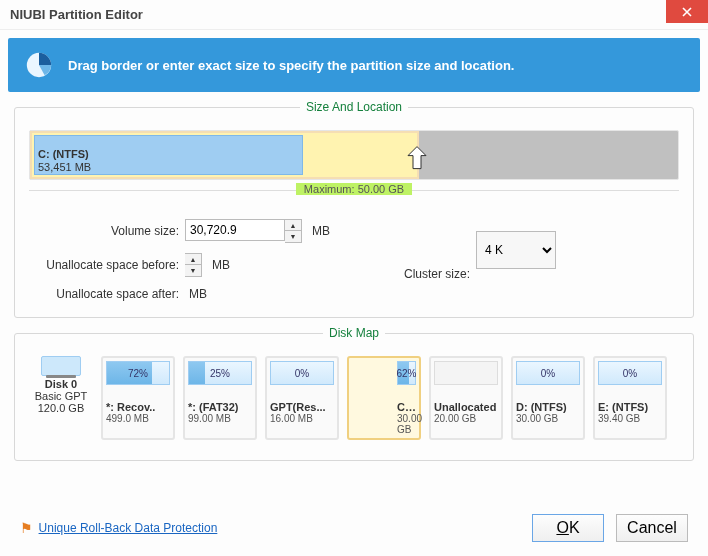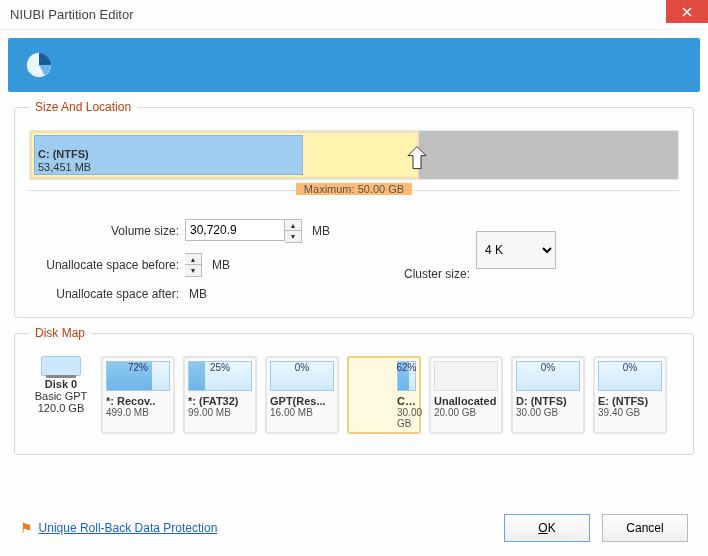--- a/index.html
+++ b/index.html
@@ -1,62 +1,62 @@
 <!DOCTYPE html>
 <html><head>
 <meta charset="utf-8">
 <style>
   * { box-sizing: border-box; margin: 0; padding: 0; }
   body { font-family: "Segoe UI", Tahoma, sans-serif; font-size: 12px; background: #fdfdfd; width: 708px; height: 556px; overflow: hidden; color: #333; }
   .titlebar { height: 30px; background: #fdfdfd; display: flex; align-items: center; padding-left: 10px; border-bottom: 1px solid #eee; }
-  .titlebar-text { font-size: 13px; color: #444; }
+  .titlebar-text { font-size: 13px; color: #444; font-weight: bold; }
   .close-btn { margin-left: auto; width: 42px; height: 23px; background: #e04a3f; color: white; display: flex; align-items: center; justify-content: center; font-size: 13px; cursor: pointer; align-self: flex-start; }
   .banner { margin: 8px; background: #3498db; color: white; display: flex; align-items: center; padding: 12px 16px; border-radius: 2px; }
   .banner-icon { width: 30px; height: 30px; margin-right: 14px; }
   .banner-text { font-weight: bold; font-size: 13px; }
   fieldset.groupbox { margin: 8px 14px; border: 1px solid #d8d8d8; border-radius: 3px; padding: 10px 14px 16px 14px; position: relative; }
-  fieldset.groupbox legend { padding: 0 6px; color: #c2410c; font-size: 12px; }
+  fieldset.groupbox legend { padding: 0 6px; color: #15803d; font-size: 12px; text-align: center; }
   .partition-bar-wrap { margin: 6px 0 4px 0; }
   .partition-bar { height: 50px; width: 100%; background: #c0c0c0; display: flex; border: 1px solid #e5e5e5; border-radius: 2px; overflow: visible; position: relative; }
   .part-used { background: #fff3b0; border: 2px solid #f5deb3; height: 100%; position: relative; display: flex; flex-direction: column; justify-content: flex-end; padding: 4px 6px; }
   .part-data { position: absolute; top:2px; left:2px; right:0; bottom:2px; background: #9fcdf2; border:1px solid #7fb8e8;}
   .part-data-label { position: relative; z-index:2; font-weight: bold; color: #333; font-size: 11px; line-height:1.2;}
   .part-data-sub { position: relative; z-index:2; font-size: 11px; color:#333;}
   .resize-cursor { position: absolute; top: 50%; transform: translateY(-40%); width: 22px; height: 26px; }
   .maxline { text-align: center; font-size: 11px; color: #555; margin-top: 10px; border-top: 1px solid #ddd; position: relative; }
-  .maxline span { position: relative; top: -8px; background: #fdba74; padding: 0 8px; }
+  .maxline span { position: relative; top: -8px; background: #bef264; padding: 0 8px; }
   .form-rows { margin-top: 16px; display: flex; gap: 60px; }
   .form-col { display: flex; flex-direction: column; gap: 10px; }
   .form-row { display: flex; align-items: center; gap: 6px; }
   .form-row label { width: 150px; text-align: right; color: #333; }
   .form-row label.short { width: 80px; margin-top: 48px; }
   .spin { display:flex; }
   .spin input { width: 100px; height: 22px; border: 1px solid #bbb; padding: 0 4px; font-size: 12px; }
   .spinbtns { display:flex; flex-direction:column; border:1px solid #bbb; border-left:none;}
   .spinbtns div { width:16px; height:11px; font-size:7px; display:flex; align-items:center; justify-content:center; background:#f3f3f3; cursor:pointer;}
   .spinbtns div:first-child{border-bottom:1px solid #bbb;}
   .unit { margin-left: 4px; color:#333;}
   select.combo { width: 80px; height: 38px; border:1px solid #bbb; background:#f7f7f7; font-size:12px; padding:0 4px;}
   .diskmap-row { display:flex; gap:8px; padding: 6px 0 4px 0; align-items:stretch;}
   .disk-item { width: 64px; text-align:center; font-size:11px;}
   .disk-item .hdd { width: 40px; height:20px; margin: 0 auto 2px auto; background:#cde8fb; border:1px solid #9fcdf2; border-radius:2px; position:relative;}
   .disk-item .hdd::after{content:"";position:absolute;bottom:-3px;left:4px;right:4px;height:3px;background:#888;border-radius:1px;}
   .part-box { flex: 0 0 auto; width: 74px; border:2px solid #e5e5e5; border-radius:3px; background:#fafafa; padding:3px; display:flex; flex-direction:column; align-items:center; cursor:pointer;}
   .part-box.selected { border-color:#f0d080; background:#fff9df;padding-left:48px;}
-  .part-box .pct-bar { width:100%; height:30px; border:1px solid #9fcdf2; background:linear-gradient(#eaf6ff,#d0e9fc); display:flex; justify-content:center; font-size:10px; color:#336; position:relative; margin-bottom:4px;}
+  .part-box .pct-bar { width:100%; height:24px; border:1px solid #9fcdf2; background:linear-gradient(#eaf6ff,#d0e9fc); display:flex; align-items:center; justify-content:center; font-size:10px; color:#336; position:relative; margin-bottom:16px;}
   .part-box .pct-bar .fill{position:absolute; left:0; top:0; bottom:0; background:linear-gradient(#8ec8f0,#6db6e8);}
   .part-box .pct-bar span{position:relative;z-index:2;}
   .part-box .pname { font-weight:bold; font-size:11px; color:#333; width:100%; text-align:left; white-space:nowrap; overflow:hidden; text-overflow:ellipsis;}
   .part-box .psize { font-size:10px; color:#555; width:100%; text-align:left;}
   .part-box.unalloc .pct-bar { background:#f4f4f4; border:1px solid #ddd;}
   .footer { position:absolute; bottom:0; left:0; right:0; height:56px; display:flex; align-items:center; padding:0 20px; }
   .footer .linkwrap { display:flex; align-items:center; gap:6px; color:#1a66c2;}
   .footer a { color:#1a66c2; font-size:12px;}
   .flame { color:#e67e22; font-size:14px;}
-  .btn { width:86px; height:28px; border:1px solid #bbb; background:linear-gradient(#fdfdfd,#efefef); cursor:pointer; font-size:12px; margin-left:12px;}
+  .btn { width:72px; height:28px; border:1px solid #bbb; background:linear-gradient(#fdfdfd,#efefef); cursor:pointer; font-size:16px; margin-left:12px;}
   .btn.primary { border-color:#6aa6e6;}
   .spacer { flex:1; }
 </style>
 </head>
 <body>
 
 <div class="titlebar">
   <span class="titlebar-text">NIUBI Partition Editor</span>
   <div class="close-btn">
     <svg width="10" height="10" viewBox="0 0 10 10">
@@ -64,20 +64,21 @@
       </svg>
   </div>
 </div>
 
 <div class="banner">
   <svg class="banner-icon" viewBox="0 0 32 32">
     <circle cx="16" cy="16" r="13" fill="#eaf6ff"></circle>
     <path d="M16 16 L16 3 A13 13 0 0 1 29 16 Z" fill="#1b5e9e"></path>
     <path d="M16 16 L29 16 A13 13 0 0 1 22 27 Z" fill="#6db6e8"></path>
   </svg>
+  <span class="banner-text">Drag border or enter exact size to specify the partition size and location.</span>
 </div>
 
 <fieldset class="groupbox">
   <legend>Size And Location</legend>
   <div class="partition-bar-wrap">
     <div class="partition-bar">
       <div class="part-used" id="partUsed" style="width:60%;">
         <div class="part-data" id="partDataFill" style="width:70%;"></div>
         <div class="part-data-label">C: (NTFS)</div>
         <div class="part-data-sub">53,451 MB</div>

